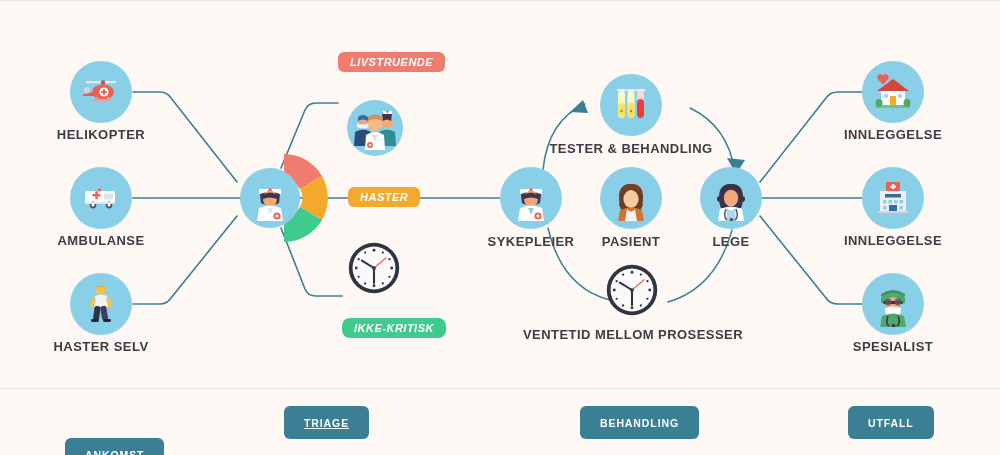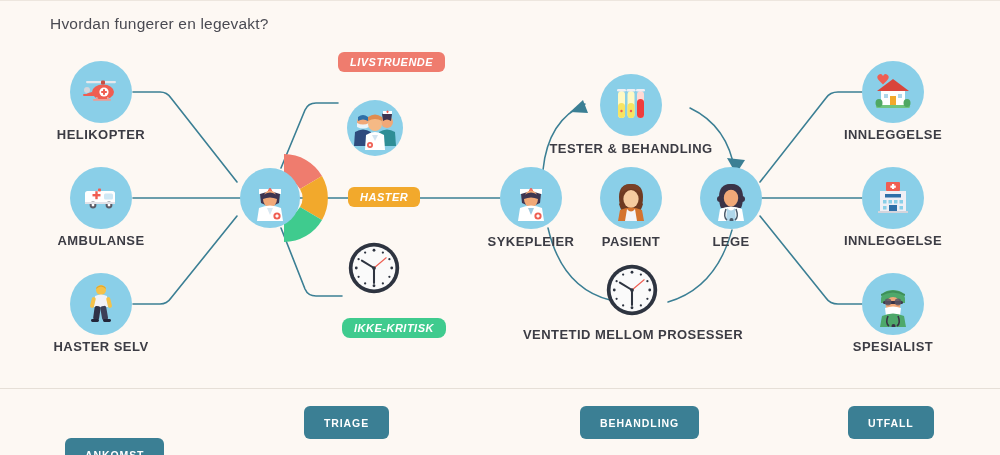--- a/index.html
+++ b/index.html
@@ -97,21 +97,20 @@
   .donut { position: absolute; width: 104px; height: 104px; }
 </style>
 </head>
 <body>
 
 <div id="app">
 
   <div class="top-rule"></div>
   <div class="bottom-rule"></div>
 
-  <div id="page-title">Hvordan fungerer en legevakt?</div>
 
   <svg class="wires" viewBox="0 0 1000 455">
     <g fill="none" stroke="#3B7F94" stroke-width="1.6" stroke-linecap="round" stroke-linejoin="round">
 
       <path d="M133 92 H160 Q167 92 171 98 L237 182"></path>
       <path d="M133 198 H250"></path>
       <path d="M133 304 H160 Q167 304 171 298 L237 216"></path>
 
       <path d="M281 168 L305 110 Q308 103 316 103 H338"></path>
       <path d="M300 198 H348"></path>
@@ -393,17 +392,17 @@
       <path d="M15 27 q8 -3 16 0 l-1 8 q-7 3 -14 0 Z" fill="#FFFFFF"></path>
       <path d="M12 35 q11 -5 22 0 l2 11 H10 Z" fill="#4EA86B"></path>
       <path d="M18 35 q-3 7 1 10" stroke="#3A3347" stroke-width="1.6" fill="none"></path>
       <path d="M28 35 q3 7 -1 10" stroke="#3A3347" stroke-width="1.6" fill="none"></path>
       <circle cx="23.5" cy="45" r="2" fill="#3A3347"></circle>
     </svg>
   </div>
   <div class="node-label" style="left:893px; top:339px;">SPESIALIST</div>
 
   <button class="stage-btn" style="left:65px;margin-top:32px;">ANKOMST</button>
-  <button class="stage-btn" style="left:304px;">TRIAGE</button>
+  <button class="stage-btn" style="left:284px;text-decoration:underline;">TRIAGE</button>
   <button class="stage-btn" style="left:580px;">BEHANDLING</button>
   <button class="stage-btn" style="left:848px;">UTFALL</button>
 
 </div>
 
 </body></html>

